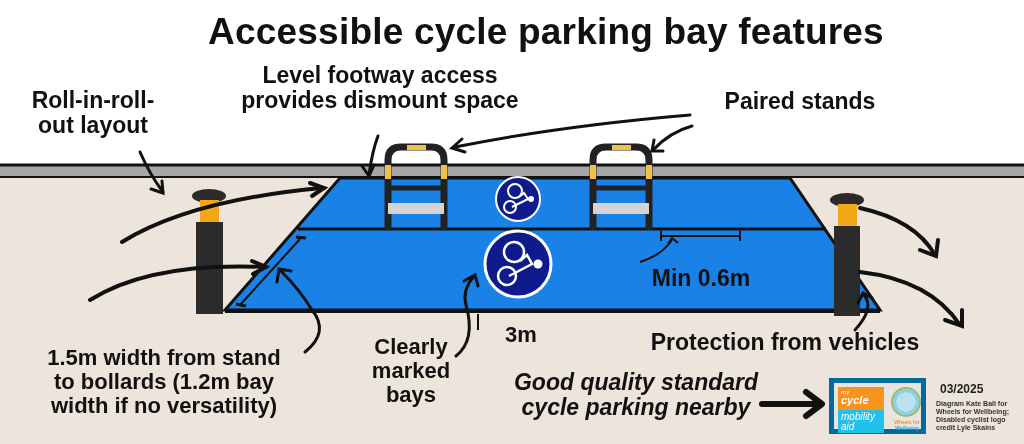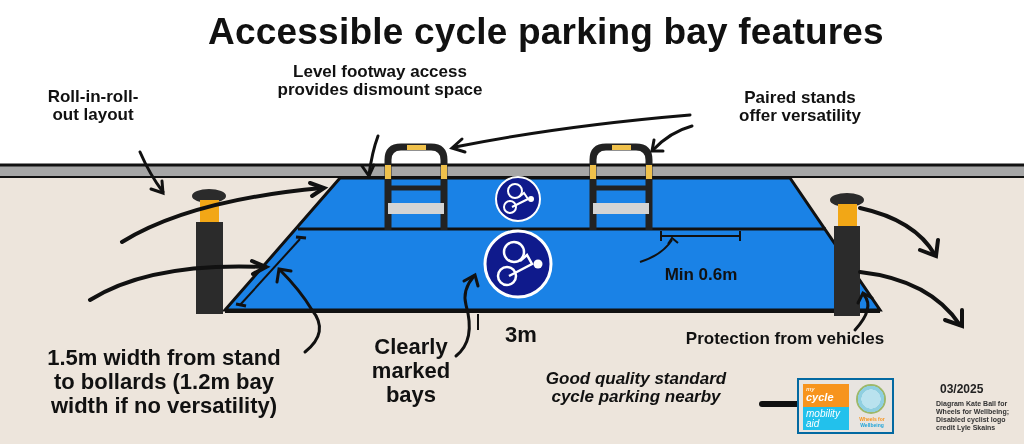--- a/index.html
+++ b/index.html
@@ -1,22 +1,22 @@
 <!DOCTYPE html>
 <html><head>
 <meta charset="utf-8">
 <style>
   html, body { margin: 0; padding: 0; }
   body { width: 1024px; height: 444px; overflow: hidden; background: #ede5dc; position: relative; font-family: "Liberation Sans", sans-serif; }
   #stage { position: absolute; left: 0; top: 0; width: 1024px; height: 444px; }
   .lbl { position: absolute; font-family: "Liberation Sans", sans-serif; font-weight: bold; color: #111; text-align: center; line-height: 1.08; white-space: nowrap; }
   .title { font-size: 37px; top: 12px; left: 176px; width: 740px; letter-spacing: 0.2px; }
-  .l22 { font-size: 17px; }
+  .l22 { font-size: 23px; }
   .l21 { font-size: 22px; }
-  #logo-box { position: absolute; left: 797px; top: 378px; width: 97px; height: 56px; border: 2px solid #0369a1; background: #e8e4e0; box-sizing: border-box; }
+  #logo-box { position: absolute; left: 829px; top: 378px; width: 97px; height: 56px; border: 5px solid #0369a1; background: #e8e4e0; box-sizing: border-box; }
   #logo-cycle { position: absolute; left: 4px; top: 4px; width: 46px; height: 23px; background: #f7941d; color: #fff; font-size: 11px; font-style: italic; font-weight: bold; line-height: 1; padding: 2px 3px; box-sizing: border-box; }
   #logo-cycle .small { font-size: 6px; display: block; opacity: .8; }
   #logo-mob { position: absolute; left: 4px; top: 27px; width: 46px; height: 23px; background: #22c1ec; color: #fff; font-size: 10px; font-style: italic; font-weight: normal; line-height: .95; padding: 2px 3px; box-sizing: border-box; }
   #logo-wheel { position: absolute; left: 57px; top: 4px; width: 30px; height: 30px; border-radius: 50%; background: radial-gradient(circle, #b9e2ee 0 45%, #8fcfe0 46% 62%, #9cb86b 63% 80%, #e6c070 81% 100%); }
   #logo-ww { position: absolute; left: 53px; top: 37px; width: 40px; font-size: 5px; line-height: 1.1; text-align: center; font-weight: bold; }
   #logo-ww .w1 { color: #f7941d; display: block; }
   #logo-ww .w2 { color: #22a5d8; display: block; }
   #credit-date { position: absolute; left: 940px; top: 382px; font-size: 12px; font-weight: bold; color: #222; }
   #credit-text { position: absolute; left: 936px; top: 400px; width: 84px; font-size: 7px; font-weight: bold; color: #333; line-height: 1.15; }
 </style>
@@ -136,21 +136,20 @@
   <div>out layout</div>
 </div>
 
 <div class="lbl l22" style="left:215px; top:63px; width:330px;">
   <div>Level footway access</div>
   <div>provides dismount space</div>
 </div>
 
 <div class="lbl l22" style="left:695px; top:89px; width:210px;">
   <div>Paired stands</div>
-  <div>offer versatility</div>
 </div>
 
 <div class="lbl l22" style="left:646px; top:266px; width:110px;">Min 0.6m</div>
 
 <div class="lbl l21" style="left:496px; top:323px; width:50px;">3m</div>
 
 <div class="lbl l21" style="left:4px; top:318px; width:320px;margin-top:28px;">
   <div>1.5m width from stand</div>
   <div>to bollards (1.2m bay</div>
   <div>width if no versatility)</div>

